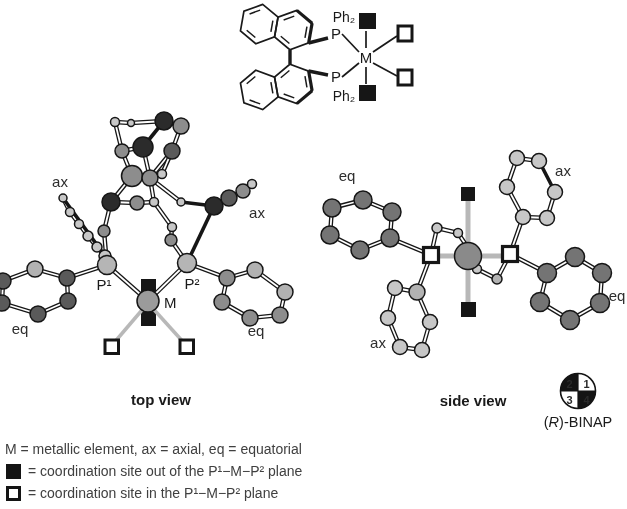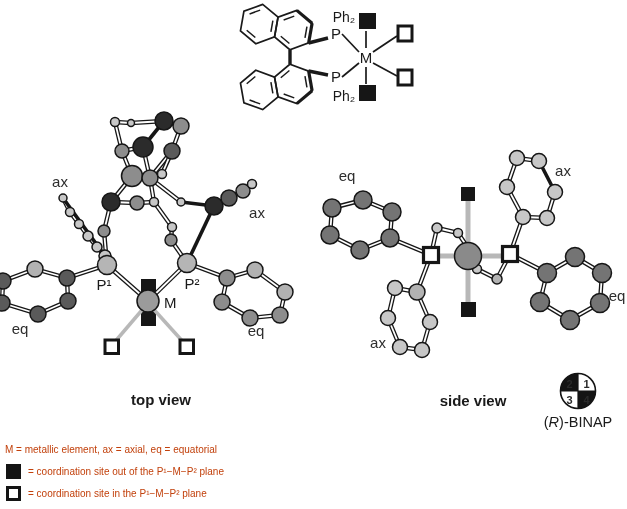--- a/index.html
+++ b/index.html
@@ -6,21 +6,21 @@
   .canvas{
     position:relative;width:627px;height:509px;background:#ffffff;overflow:hidden;
     font-family:"Liberation Sans",sans-serif;color:#1c1c1c;
   }
   svg text{font-family:"Liberation Sans",sans-serif;fill:#2a2a2a;}
   text.cap{font-weight:bold;font-size:15px;fill:#1a1a1a;}
   text.lbl{font-size:15px;fill:#2e2e2e;}
   text.atomlbl{font-size:15px;fill:#1a1a1a;}
   text.sub{font-size:14px;fill:#1a1a1a;}
   text.qd{font-size:11px;font-weight:bold;}
-  .legend{position:absolute;left:5px;top:438px;font-size:10px;color:#c2410c;}
+  .legend{position:absolute;left:5px;top:438px;font-size:14px;color:#404040;}
   .legend-row{display:flex;align-items:center;height:22px;white-space:nowrap;}
   .sq{display:inline-block;width:9px;height:9px;margin:0 7px 0 1px;flex:0 0 auto;}
   .sq.open{border:3px solid #141414;background:#fff;}
   .sq.filled{width:13px;height:13px;background:#141414;border:1px solid #141414;}
   .binap-label{position:absolute;left:518px;top:414px;width:120px;text-align:center;
     font-size:14.5px;color:#1b1b1b;}
   .binap-label .it{font-style:italic;}
 </style>
 </head>
 <body>

